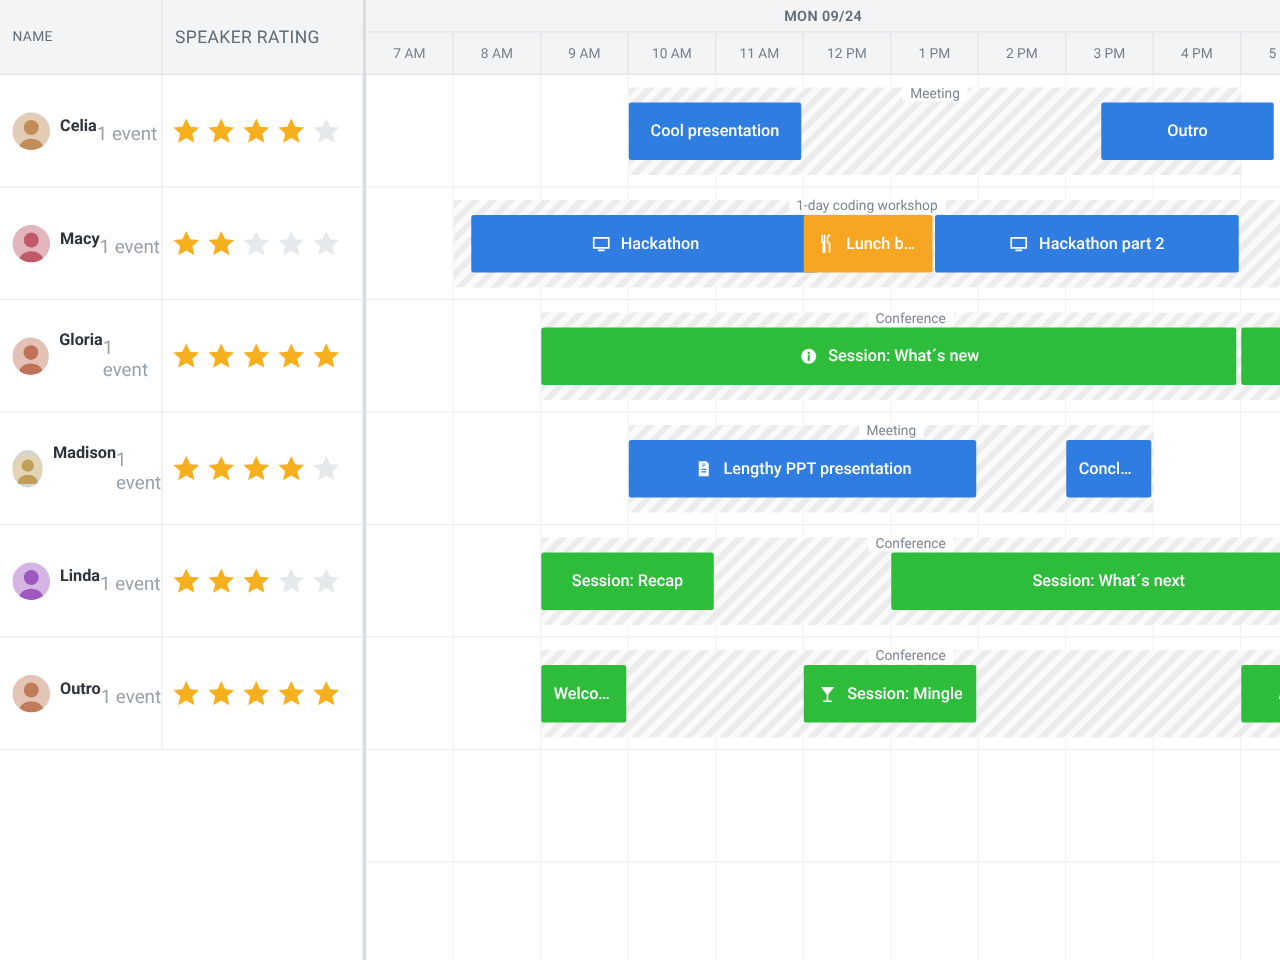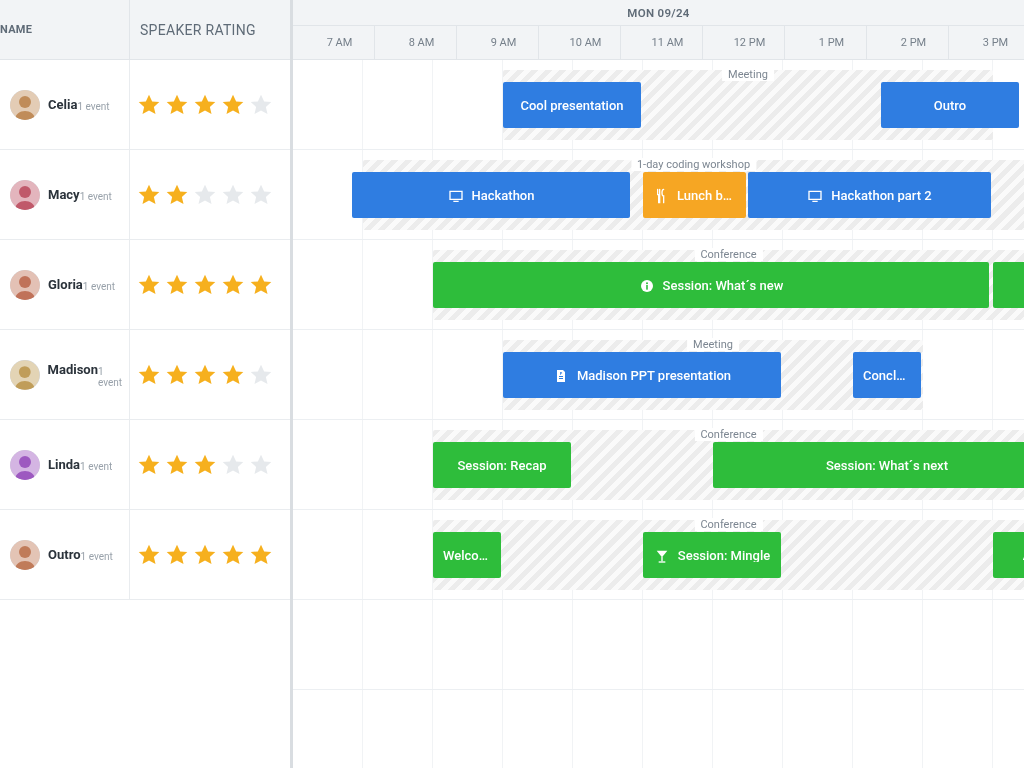--- a/index.html
+++ b/index.html
@@ -3,53 +3,53 @@
 <meta charset="utf-8">
 <style>
 * { box-sizing: border-box; margin: 0; padding: 0; }
 html, body { width: 1024px; height: 768px; font-family: -apple-system, BlinkMacSystemFont, "Segoe UI", Roboto, Arial, sans-serif; background: #fff; overflow: hidden; }
 
 .root { display: flex; width: 1024px; height: 768px; }
 
 
 .left { width: 293px; flex: 0 0 293px; border-right: 3px solid #d9dde1; background: #fff; }
 .left-headrow { display: flex; height: 60px; background: #f2f4f6; border-bottom: 1px solid #e1e5e9; }
-.left-headrow .col-name { width: 130px; flex: 0 0 130px; border-right: 1px solid #e1e5e9; display: flex; align-items: center; font-size: 11px; font-weight: 700; color: #5f6b77; letter-spacing: 0.3px; }
+.left-headrow .col-name { width: 130px; flex: 0 0 130px; border-right: 1px solid #e1e5e9; display: flex; align-items: center; padding-left: 10px; font-size: 11px; font-weight: 400; color: #5f6b77; letter-spacing: 0.3px; }
 .left-headrow .col-rating { flex: 1; display: flex; align-items: center; padding-left: 10px; font-size: 14px; font-weight: 400; color: #5f6b77; letter-spacing: 0.3px; }
 
 .person-row { display: flex; height: 90px; border-bottom: 1px solid #e9ecef; }
 .person-row .col-name { width: 130px; flex: 0 0 130px; border-right: 1px solid #e9ecef; display: flex; align-items: center; padding-left: 10px; gap: 8px; }
 .person-row .col-rating { flex: 1; display: flex; align-items: center; padding-left: 6px; gap: 2px; }
 .avatar { width: 30px; height: 30px; border-radius: 50%; background: #d0d4d9; display: inline-flex; align-items: center; justify-content: center; overflow: hidden; }
 .avatar svg { width: 30px; height: 30px; }
 .name-block { display: flex; flex-direction: row; }
 .name-block .nm { font-size: 13px; font-weight: 700; color: #2b333b; }
-.name-block .sub { font-size: 10px; color: #98a1aa; margin-top: 4px; }
+.name-block .sub { font-size: 15px; color: #98a1aa; margin-top: 4px; }
 .star { width: 26px; height: 26px; }
 .star svg { width: 26px; height: 26px; display: block; }
 .star-on path { fill: #f6b01e; }
 .star-off path { fill: #e6e9ec; }
 
 
 .right { flex: 1; position: relative; overflow: hidden; }
 .time-header { background: #f2f4f6; border-bottom: 1px solid #e1e5e9; }
 .date-row { height: 26px; display: flex; align-items: center; justify-content: center; font-size: 11.5px; font-weight: 600; color: #5f6b77; letter-spacing: 0.3px; border-bottom: 1px solid #e1e5e9; }
 .hours-row { height: 33px; display: flex; }
-.hour-cell { width: 70px; flex: 0 0 70px; border-right: 1px solid #e1e5e9; display: flex; align-items: center; justify-content: center; font-size: 11px; color: #76808b; margin-left: 12px; }
+.hour-cell { width: 70px; flex: 0 0 70px; border-right: 1px solid #e1e5e9; display: flex; align-items: center; justify-content: center; font-size: 11px; color: #76808b; }
 .hour-cell:first-child { border-left: none; }
 
 .timeline-body { position: relative; }
 .timeline-row { height: 90px; border-bottom: 1px solid #eceff2; position: relative; }
 .grid-lines { position: absolute; inset: 0; display: flex; pointer-events: none; }
 .grid-lines div { width: 70px; flex: 0 0 70px; border-right: 1px solid #f1f3f5; }
 
 .bg-event { position: absolute; top: 10px; height: 70px; border-radius: 2px; background-image: repeating-linear-gradient(135deg, #ececec 0, #ececec 5px, #fafafa 5px, #fafafa 10px); }
 .bg-event .bg-label { position: absolute; top: -2px; left: 50%; transform: translateX(-50%); font-size: 11px; color: #7c8691; background: #fff; padding: 0 6px; white-space: nowrap; }
 
-.event { position: absolute; top: 22px; height: 46px; border-radius: 2px; display: flex; justify-content: center; gap: 8px; color: #fff; font-size: 13px; font-weight: 500; padding: 16px 10px; white-space: nowrap; overflow: hidden; cursor: pointer; }
+.event { position: absolute; top: 22px; height: 46px; border-radius: 2px; display: flex; align-items: center; justify-content: center; gap: 8px; color: #fff; font-size: 13px; font-weight: 500; padding: 0 10px; white-space: nowrap; overflow: hidden; cursor: pointer; }
 .event.blue { background: #2f7de1; }
 .event.green { background: #2ebd3b; }
 .event.orange { background: #f6a623; }
 .event .ev-icon { width: 16px; height: 16px; flex: 0 0 16px; }
 .event .ev-icon svg { width: 16px; height: 16px; display: block; fill: #fff; }
 .event .ev-label { overflow: hidden; text-overflow: ellipsis; }
 
 </style>
 </head>
 <body>
@@ -368,21 +368,21 @@
             <div></div>
             <div></div>
             <div></div>
             <div></div>
             <div></div>
             <div></div>
           </div>
           <div class="bg-event" style="left: 70px; width: 700px;">
             <span class="bg-label" style="left: 330.5px;">1-day coding workshop</span>
           </div>
-          <div class="event blue" style="left: 59px; width: 278px;">
+          <div class="event blue" style="left: 84px; width: 278px;">
             <span class="ev-icon">
               <svg viewBox="0 0 24 24">
                 <path d="M3 5h18v12H3z" fill="none" stroke="#fff" stroke-width="2"></path>
                 <path d="M8 20h8" stroke="#fff" stroke-width="2"></path>
               </svg>
             </span>
             <span class="ev-label">Hackathon</span>
           </div>
           <div class="event orange" style="left: 350px; width: 103px;">
             <span class="ev-icon">
@@ -452,21 +452,21 @@
           </div>
           <div class="event blue" style="left: 210px; width: 278px;">
             <span class="ev-icon">
               <svg viewBox="0 0 24 24">
                 <path d="M6 3h9l3 3v15H6z" fill="#fff"></path>
                 <rect x="9" y="12" width="6" height="1.5" fill="#2f7de1"></rect>
                 <rect x="9" y="15" width="6" height="1.5" fill="#2f7de1"></rect>
                 <text x="12" y="10" font-size="6" text-anchor="middle" fill="#2f7de1" font-weight="bold">P</text>
               </svg>
             </span>
-            <span class="ev-label">Madison PPT presentation</span>
+            <span class="ev-label">Lengthy PPT presentation</span>
           </div>
           <div class="event blue" style="left: 560px; width: 68px;">
             <span class="ev-label">Conclusion</span>
           </div>
         </div>
         <div class="timeline-row">
           <div class="grid-lines">
             <div></div>
             <div></div>
             <div></div>

